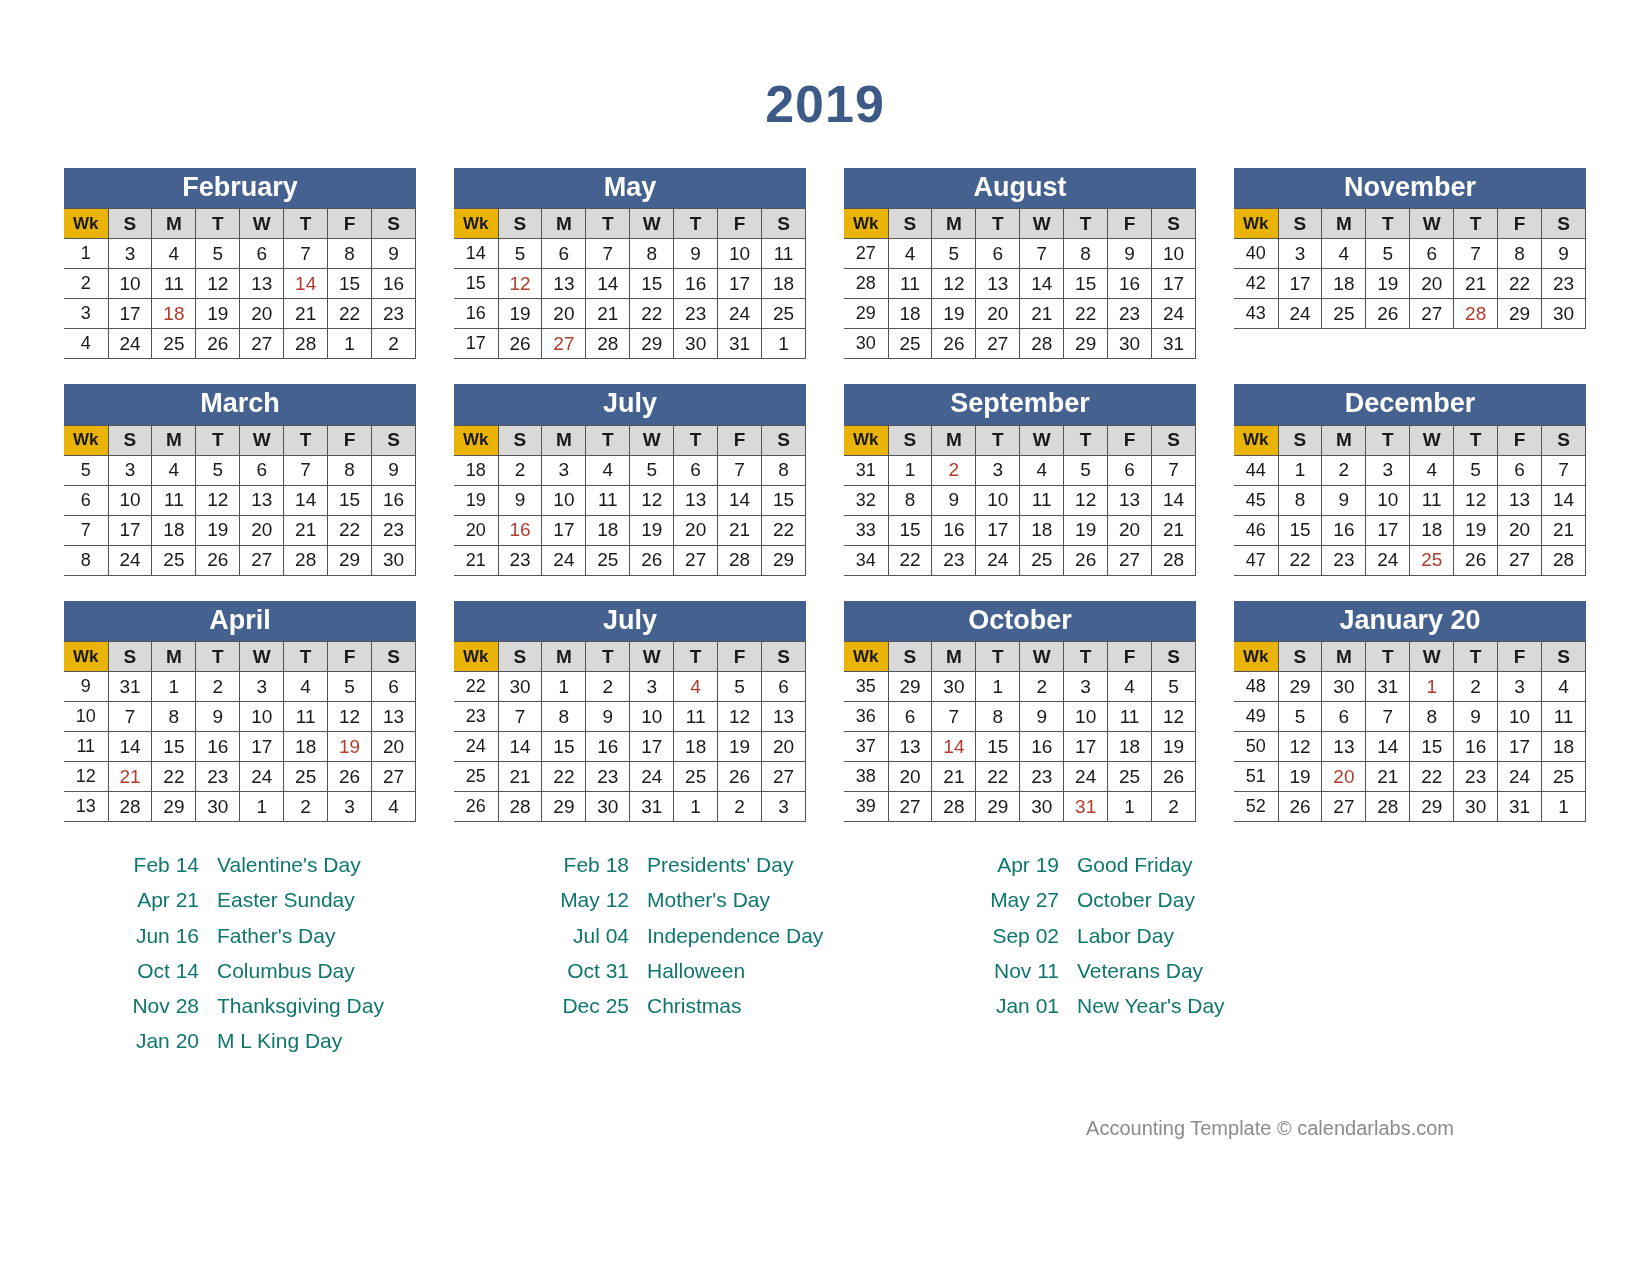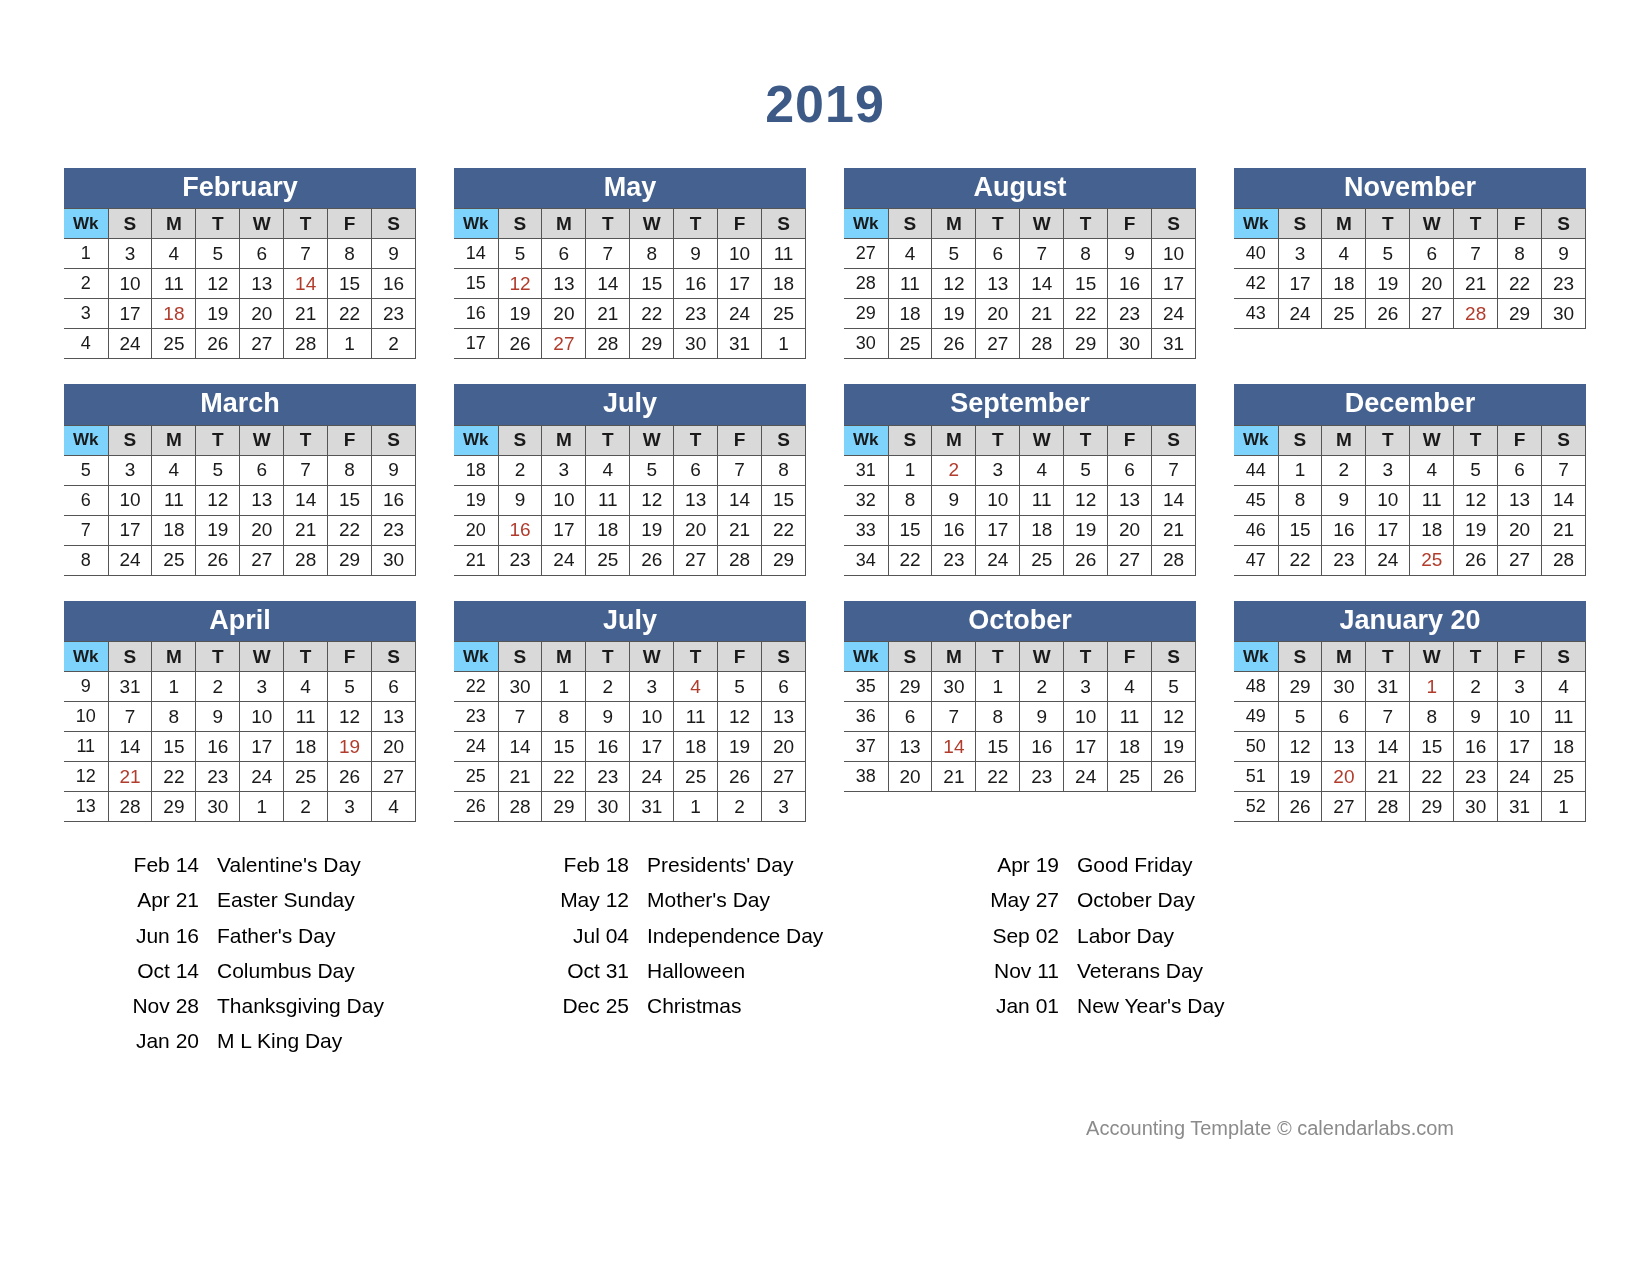--- a/index.html
+++ b/index.html
@@ -77,31 +77,31 @@
     font-weight: bold;
     font-size: 17px;
     width: 44px;
     border-left: none;
   }
   table.cal td.wk {
     font-weight: normal;
     font-size: 18px;
   }
   table.cal th.wk {
-    background: #7dd3fc;
+    background: #eab308;
   }
   table.cal td.holiday {
     color: #b23c2c;
   }
   #holidays {
     margin-top: 30px;
     display: grid;
     grid-template-columns: 430px 430px 540px;
     justify-content: center;
-    color: #000000;
+    color: #0f766e;
     font-size: 21px;
   }
   .hol-col { padding-left: 0; }
   .hol-row {
     display: flex;
     margin-bottom: 9px;
     line-height: 1.25;
   }
   .hol-date {
     width: 92px;
@@ -796,20 +796,30 @@
               <tr>
                 <td class="wk">38</td>
                 <td>20</td>
                 <td>21</td>
                 <td>22</td>
                 <td>23</td>
                 <td>24</td>
                 <td>25</td>
                 <td>26</td>
               </tr>
+              <tr>
+                <td class="wk">39</td>
+                <td>27</td>
+                <td>28</td>
+                <td>29</td>
+                <td>30</td>
+                <td class="holiday">31</td>
+                <td>1</td>
+                <td>2</td>
+              </tr>
             </tbody>
           </table>
         </div>
       </div>
       <div class="month">
         <div class="month-inner">
           <div class="month-title">January 20</div>
           <table class="cal">
             <thead>
               <tr>

